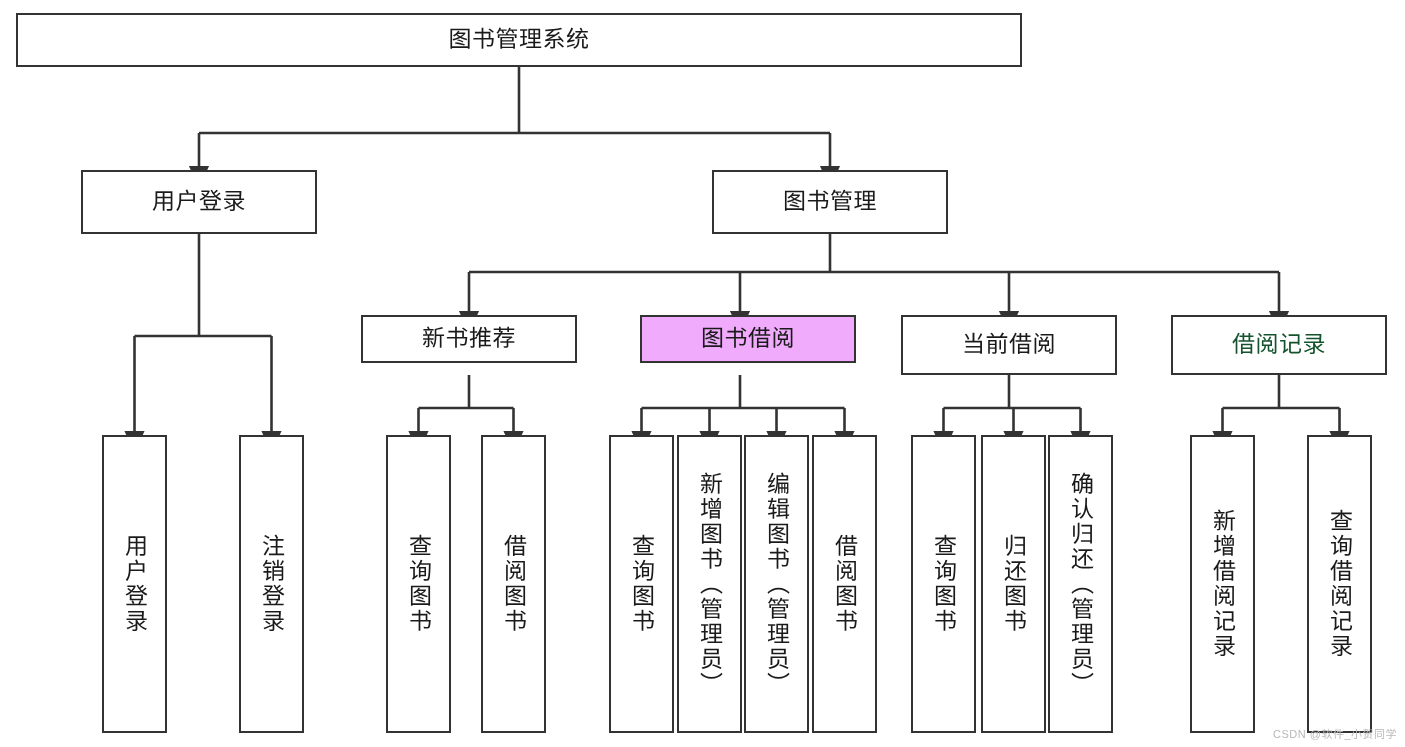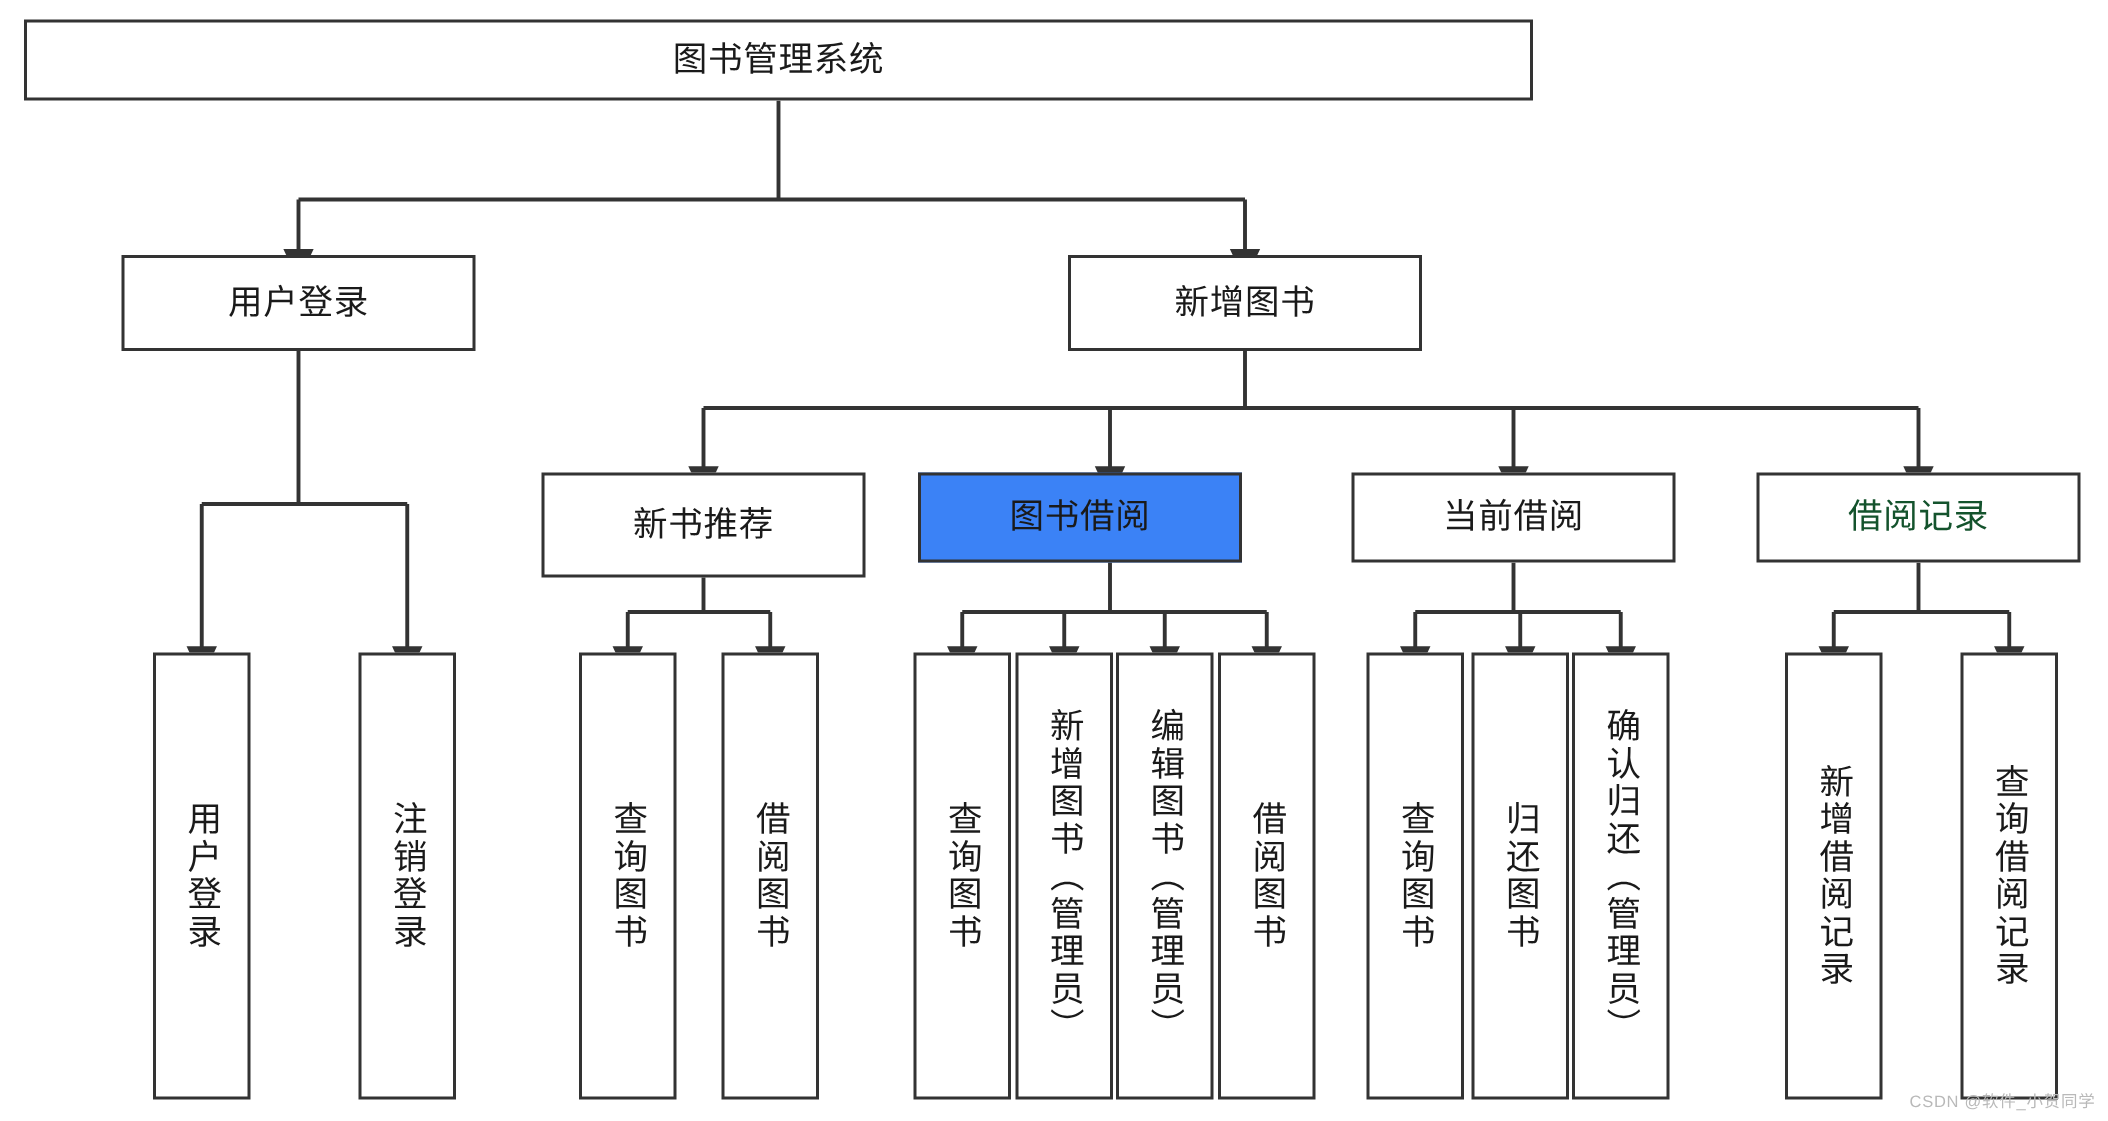--- a/index.html
+++ b/index.html
@@ -118,26 +118,26 @@
   </svg>
 
   <div id="node-layer">
       <div class="node root horizontal" style="left: 16px; top: 13px; width: 1006px; height: 54px; border-color: rgb(51, 51, 51); background: rgb(255, 255, 255);">
         <span class="node-label" style="color: rgb(26, 26, 26);">图书管理系统</span>
       </div>
       <div class="node level1 horizontal" style="left: 81px; top: 170px; width: 236px; height: 64px; border-color: rgb(51, 51, 51); background: rgb(255, 255, 255);">
         <span class="node-label" style="color: rgb(26, 26, 26);">用户登录</span>
       </div>
       <div class="node level1 horizontal" style="left: 712px; top: 170px; width: 236px; height: 64px; border-color: rgb(51, 51, 51); background: rgb(255, 255, 255);">
-        <span class="node-label" style="color: rgb(26, 26, 26);">新增图书</span>
+        <span class="node-label" style="color: rgb(26, 26, 26);">图书管理</span>
       </div>
-      <div class="node level2 horizontal" style="left: 361px; top: 315px; width: 216px; height: 70px; border-color: rgb(51, 51, 51); background: rgb(255, 255, 255);">
+      <div class="node level2 horizontal" style="left: 361px; top: 315px; width: 216px; height: 48px; border-color: rgb(51, 51, 51); background: rgb(255, 255, 255);">
         <span class="node-label" style="color: rgb(26, 26, 26);">新书推荐</span>
       </div>
-      <div class="node level2 horizontal" style="left: 612px; top: 315px; width: 216px; height: 60px; border-color: rgb(51, 51, 51); background: #3b82f6;">
+      <div class="node level2 horizontal" style="left: 640px; top: 315px; width: 216px; height: 48px; border-color: rgb(51, 51, 51); background: #f0abfc;">
         <span class="node-label" style="color: rgb(26, 26, 26);">图书借阅</span>
       </div>
       <div class="node level2 horizontal" style="left: 901px; top: 315px; width: 216px; height: 60px; border-color: rgb(51, 51, 51); background: rgb(255, 255, 255);">
         <span class="node-label" style="color: rgb(26, 26, 26); text-align: center;">当前借阅</span>
       </div>
       <div class="node level2 horizontal" style="left: 1171px; top: 315px; width: 216px; height: 60px; border-color: rgb(51, 51, 51); background: rgb(255, 255, 255);">
         <span class="node-label" style="color: #14532d;">借阅记录</span>
       </div>
       <div class="node leaf vertical" style="left: 102px; top: 435px; width: 65px; height: 298px; border-color: rgb(51, 51, 51); background: rgb(255, 255, 255);">
         <span class="node-label" style="color: rgb(26, 26, 26);">用户登录</span>

